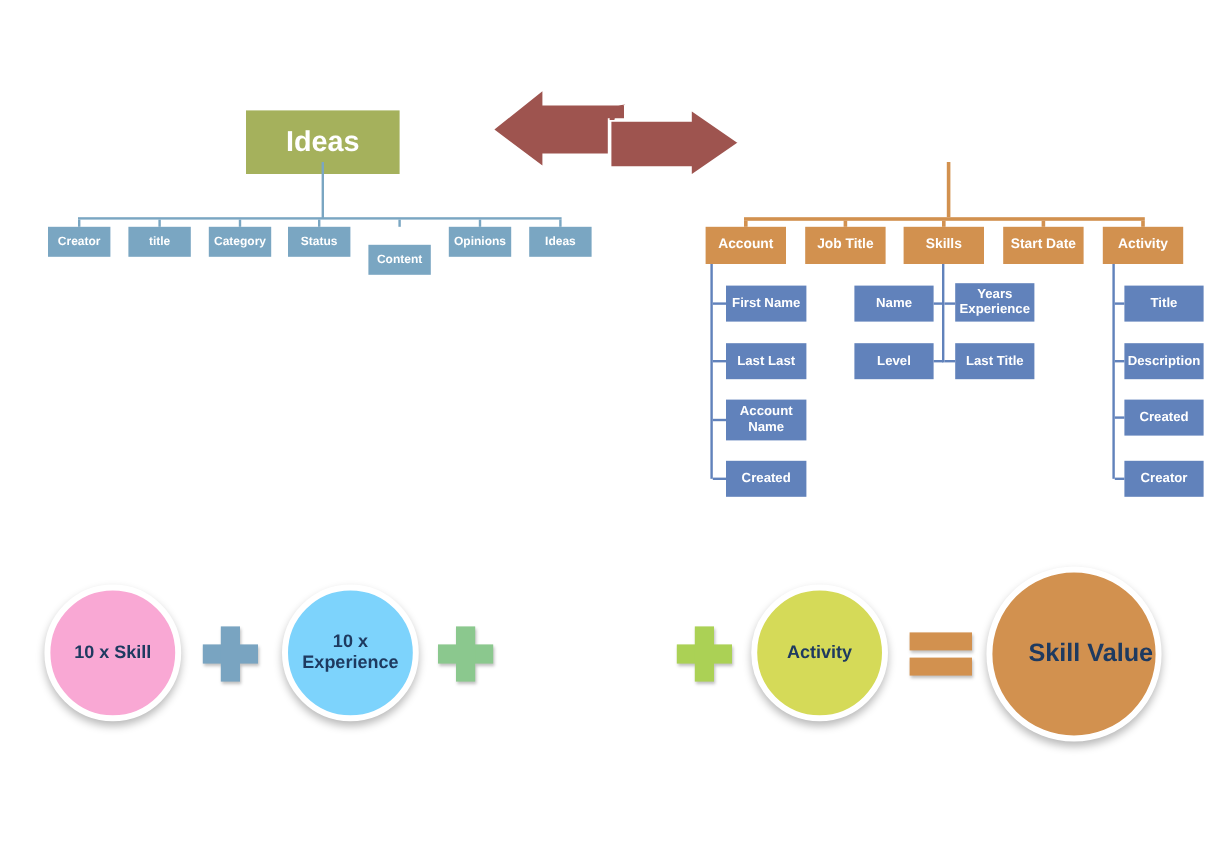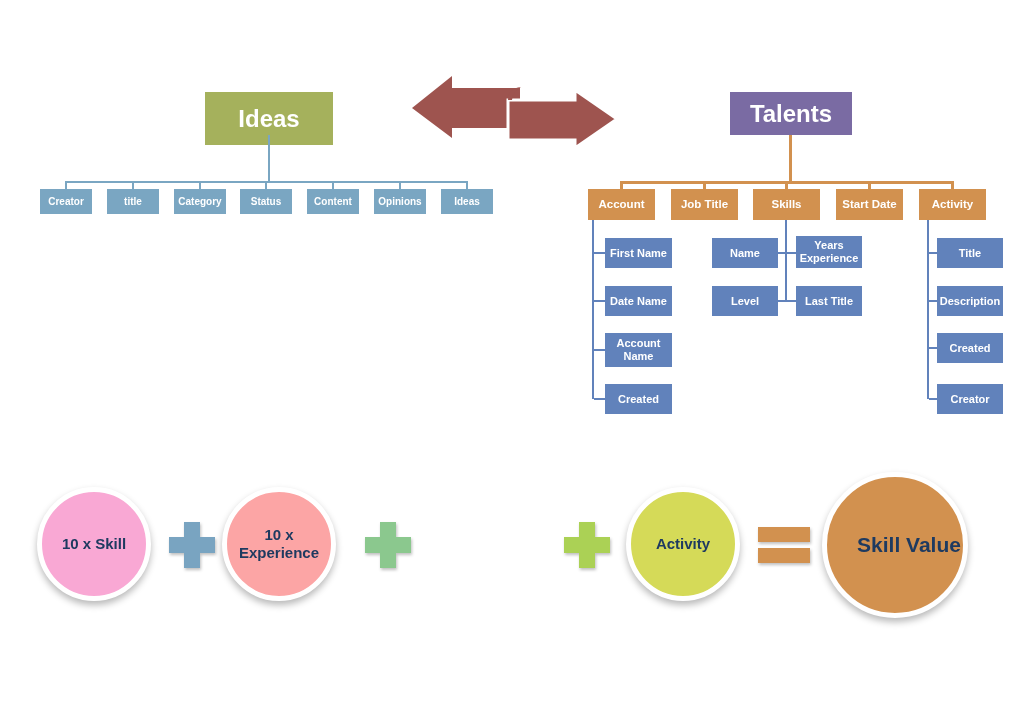--- a/index.html
+++ b/index.html
@@ -42,31 +42,30 @@
   <div class="cline" style="left:199px;top:183px;width:2px;height:6px;"></div>
   <div class="cline" style="left:265px;top:183px;width:2px;height:6px;"></div>
   <div class="cline" style="left:332px;top:183px;width:2px;height:6px;"></div>
   <div class="cline" style="left:399px;top:183px;width:2px;height:6px;"></div>
   <div class="cline" style="left:466px;top:183px;width:2px;height:6px;"></div>
 
   <div class="box idea-field" style="left:40px;top:189px;">Creator</div>
   <div class="box idea-field" style="left:107px;top:189px;">title</div>
   <div class="box idea-field" style="left:174px;top:189px;">Category</div>
   <div class="box idea-field" style="left:240px;top:189px;">Status</div>
-  <div class="box idea-field" style="left:307px;top:189px;">Content</div>
+  <div class="box idea-field" style="left:307px;top:204px;">Content</div>
   <div class="box idea-field" style="left:374px;top:189px;">Opinions</div>
   <div class="box idea-field" style="left:441px;top:189px;">Ideas</div>
 
   <svg class="abs" style="left:405px;top:70px;" width="215" height="85" viewBox="0 0 215 85">
     <polygon points="7,38 47,6 47,18 115,18 115,58 47,58 47,68" fill="#9e544f"></polygon>
     <polygon points="103,30 170,30 170,20 212,49 170,78 170,70 103,70" fill="#9e544f" stroke="#ffffff" stroke-width="3"></polygon>
     <path d="M103,30 Q103,18 116,17 Q108,21 107,30 Z" fill="#9e544f"></path>
   </svg>
 
-  <div class="box root-box" style="left:730px;top:92px;width:122px;height:43px;background:#7a6ba3;">Talents</div>
 
   <div class="oline" style="left:789px;top:135px;width:3px;height:46px;"></div>
   <div class="oline" style="left:620px;top:181px;width:334px;height:3px;"></div>
   <div class="oline" style="left:620px;top:184px;width:3px;height:5px;"></div>
   <div class="oline" style="left:703px;top:184px;width:3px;height:5px;"></div>
   <div class="oline" style="left:785px;top:184px;width:3px;height:5px;"></div>
   <div class="oline" style="left:868px;top:184px;width:3px;height:5px;"></div>
   <div class="oline" style="left:951px;top:184px;width:3px;height:5px;"></div>
 
   <div class="box branch" style="left:588px;top:189px;">Account</div>
@@ -74,21 +73,21 @@
   <div class="box branch" style="left:753px;top:189px;">Skills</div>
   <div class="box branch" style="left:836px;top:189px;">Start Date</div>
   <div class="box branch" style="left:919px;top:189px;">Activity</div>
 
   <div class="bline" style="left:592px;top:220px;width:2px;height:179px;"></div>
   <div class="bline" style="left:594px;top:252px;width:11px;height:2px;"></div>
   <div class="bline" style="left:594px;top:300px;width:11px;height:2px;"></div>
   <div class="bline" style="left:594px;top:349px;width:11px;height:2px;"></div>
   <div class="bline" style="left:594px;top:398px;width:11px;height:2px;"></div>
   <div class="box leaf" style="left:605px;top:238px;">First Name</div>
-  <div class="box leaf" style="left:605px;top:286px;">Date Name</div>
+  <div class="box leaf" style="left:605px;top:286px;">Last Last</div>
   <div class="box leaf" style="left:605px;top:333px;height:34px;">Account Name</div>
   <div class="box leaf" style="left:605px;top:384px;">Created</div>
 
   <div class="bline" style="left:785px;top:220px;width:2px;height:82px;"></div>
   <div class="bline" style="left:778px;top:252px;width:8px;height:2px;"></div>
   <div class="bline" style="left:787px;top:252px;width:9px;height:2px;"></div>
   <div class="bline" style="left:778px;top:300px;width:8px;height:2px;"></div>
   <div class="bline" style="left:787px;top:300px;width:9px;height:2px;"></div>
   <div class="box leaf" style="left:712px;top:238px;width:66px;">Name</div>
   <div class="box leaf" style="left:796px;top:236px;width:66px;height:32px;">Years Experience</div>
@@ -107,21 +106,21 @@
 
   <div class="circle small" style="left:37px;top:487px;background:#f9a8d4;">
     <span class="lbl">10 x Skill</span>
   </div>
 
   <div class="plus" style="left:169px;top:522px;--c:#79a4c1;">
     <div class="hb"></div>
       <div class="vb"></div>
   </div>
 
-  <div class="circle small" style="left:222px;top:487px;background:#fca5a5;">
+  <div class="circle small" style="left:235px;top:487px;background:#7dd3fc;">
     <span class="lbl">10 x Experience</span>
   </div>
 
   <div class="plus" style="left:365px;top:522px;--c:#8bc88e;">
     <div class="hb"></div>
       <div class="vb"></div>
   </div>
 
 
   <div class="plus" style="left:564px;top:522px;--c:#abd155;">

